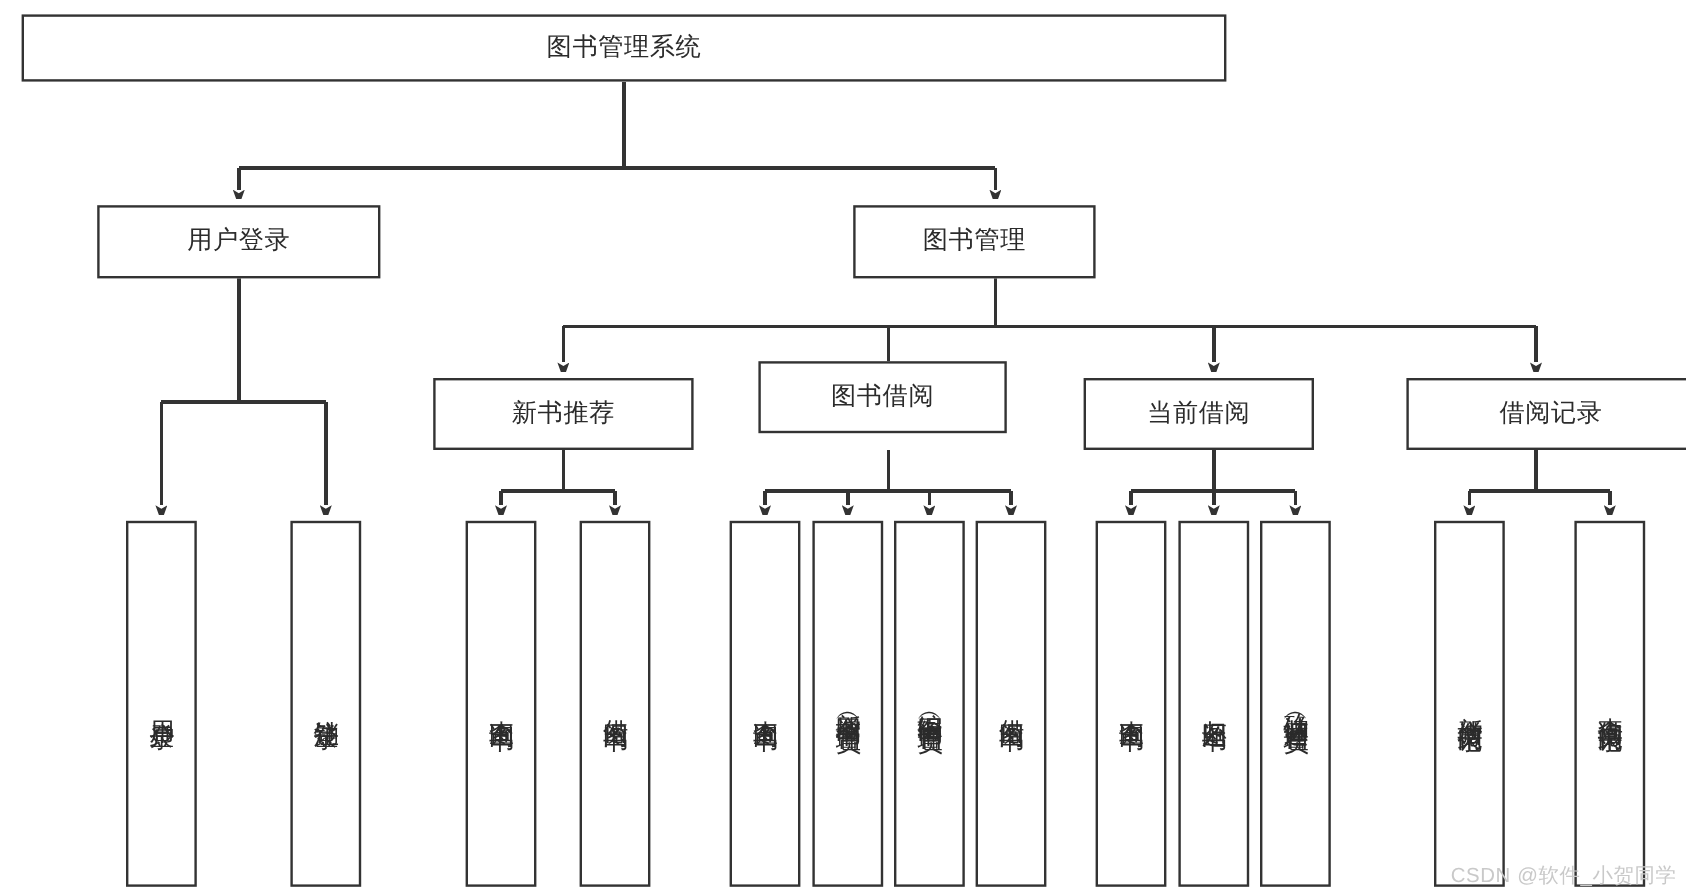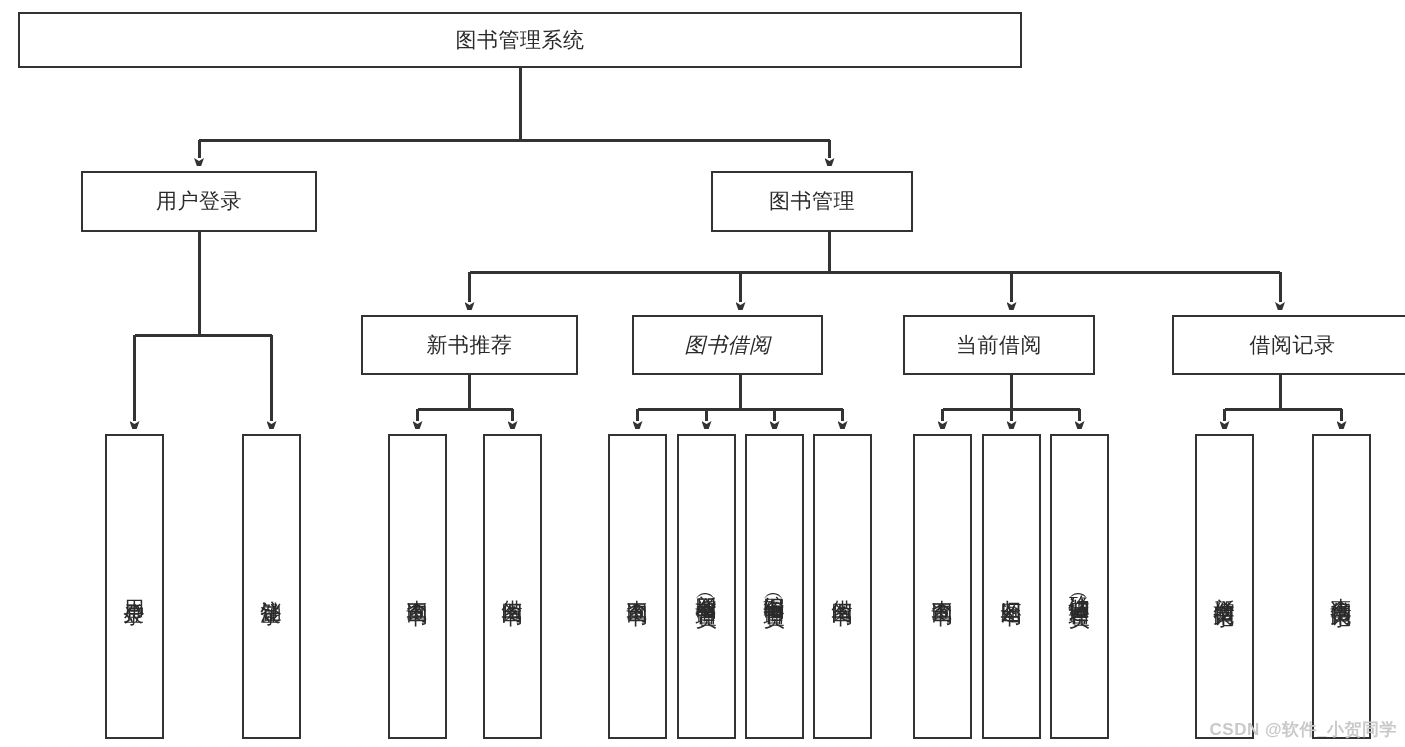--- a/index.html
+++ b/index.html
@@ -61,21 +61,20 @@
   }
   #watermark {
     position: absolute;
     right: 8px;
     bottom: 6px;
     font-size: 17px;
     color: #c9c9c9;
     letter-spacing: 0.5px;
     white-space: nowrap;
     user-select: none;
-    font-weight: bold;
   }
 </style>
 </head>
 <body>
 
 <div id="diagram-root">
   <svg class="connectors" id="connector-layer" viewBox="0 0 1405 747" xmlns="http://www.w3.org/2000/svg">
       <defs>
         <marker id="arrowhead" markerWidth="8" markerHeight="10" refX="0" refY="5" orient="auto" markerUnits="userSpaceOnUse">
           <path d="M0,0 L14,5 L0,10 L3,5 Z" fill="#333333"></path>
@@ -121,21 +120,21 @@
       </div>
       <div class="node horizontal" style="left: 81px; top: 171px; width: 236px; height: 61px;">
         <span class="node-label">用户登录</span>
       </div>
       <div class="node horizontal" style="left: 711px; top: 171px; width: 202px; height: 61px;">
         <span class="node-label">图书管理</span>
       </div>
       <div class="node horizontal" style="left: 361px; top: 315px; width: 217px; height: 60px;">
         <span class="node-label">新书推荐</span>
       </div>
-      <div class="node horizontal" style="left: 632px; top: 315px; width: 191px; height: 60px; font-style: italic;">
+      <div class="node horizontal" style="left: 632px; top: 301px; width: 207px; height: 60px;">
         <span class="node-label">图书借阅</span>
       </div>
       <div class="node horizontal" style="left: 903px; top: 315px; width: 192px; height: 60px;">
         <span class="node-label">当前借阅</span>
       </div>
       <div class="node horizontal" style="left: 1172px; top: 315px; width: 241px; height: 60px;">
         <span class="node-label">借阅记录</span>
       </div>
       <div class="node vertical" style="left: 105px; top: 434px; width: 59px; height: 305px;">
         <span class="node-label">用户登录</span>

